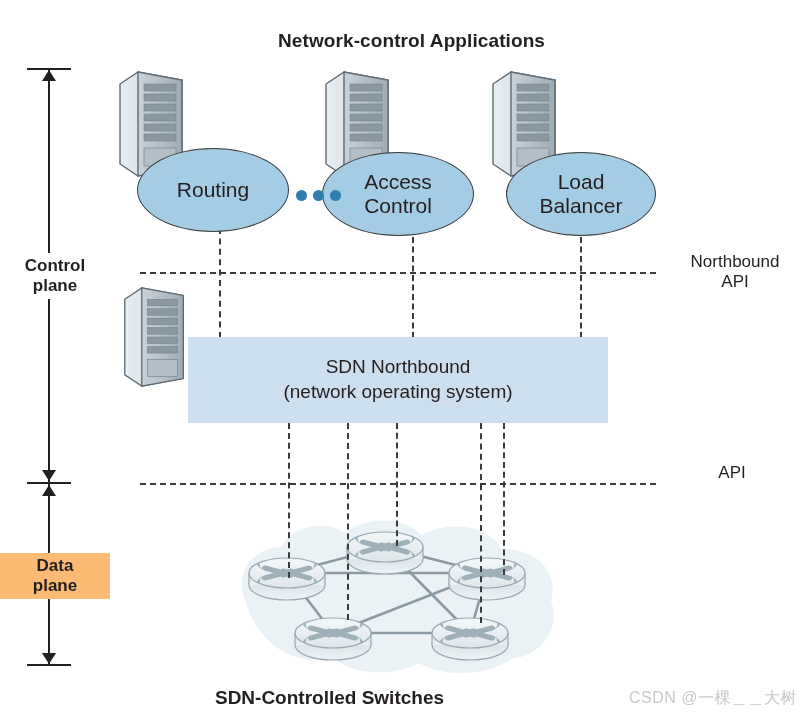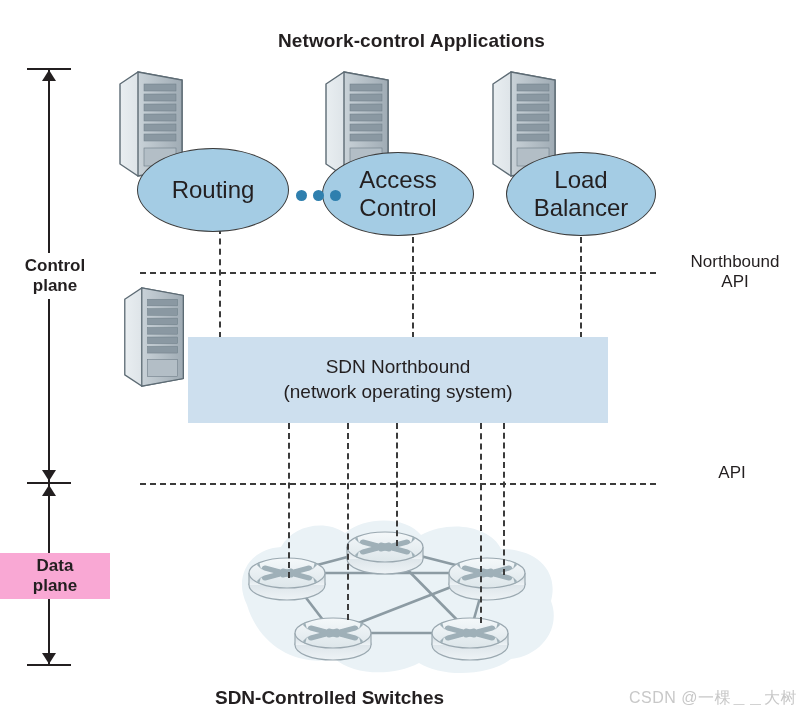--- a/index.html
+++ b/index.html
@@ -67,21 +67,21 @@
 
   
   .app-ellipse {
     border-radius: 50%;
     background: #a4cce4;
     border: 1.5px solid #3a3a3a;
     display: flex;
     align-items: center;
     justify-content: center;
     text-align: center;
-    font-size: 24px;
+    font-size: 21px;
     color: #231f20;
     line-height: 1.15;
     z-index: 6;
   }
 
   
   .dot {
     width: 11px; height: 11px;
     border-radius: 50%;
     background: #2f7fae;
@@ -152,21 +152,21 @@
 
   <div class="abs axis-line" style="top:483px; height:182px;"></div>
   <div class="abs arrow-up" style="top:485px;"></div>
   <div class="abs arrow-down" style="top:653px;"></div>
   <div class="abs axis-cap" style="top:664px;"></div>
 
   <div class="abs plane-label" style="left:0px; top:253px; background:#fff; padding:3px 0;">
     <div>Control</div>
     <div>plane</div>
   </div>
-  <div class="abs plane-label" style="left:0px; top:553px; background:#f9a8d4; padding:3px 0;">
+  <div class="abs plane-label" style="left:0px; top:553px; background:#fdba74; padding:3px 0;">
     <div>Data</div>
     <div>plane</div>
   </div>
 
   <div class="abs server" style="left:116px; top:68px;">
     <svg width="72" height="112" viewBox="0 0 72 112">
       <defs>
         <linearGradient id="srvFace" x1="0" y1="0" x2="1" y2="0">
           <stop offset="0" stop-color="#c9d2d8"></stop>
             <stop offset="1" stop-color="#9fabb4"></stop>

